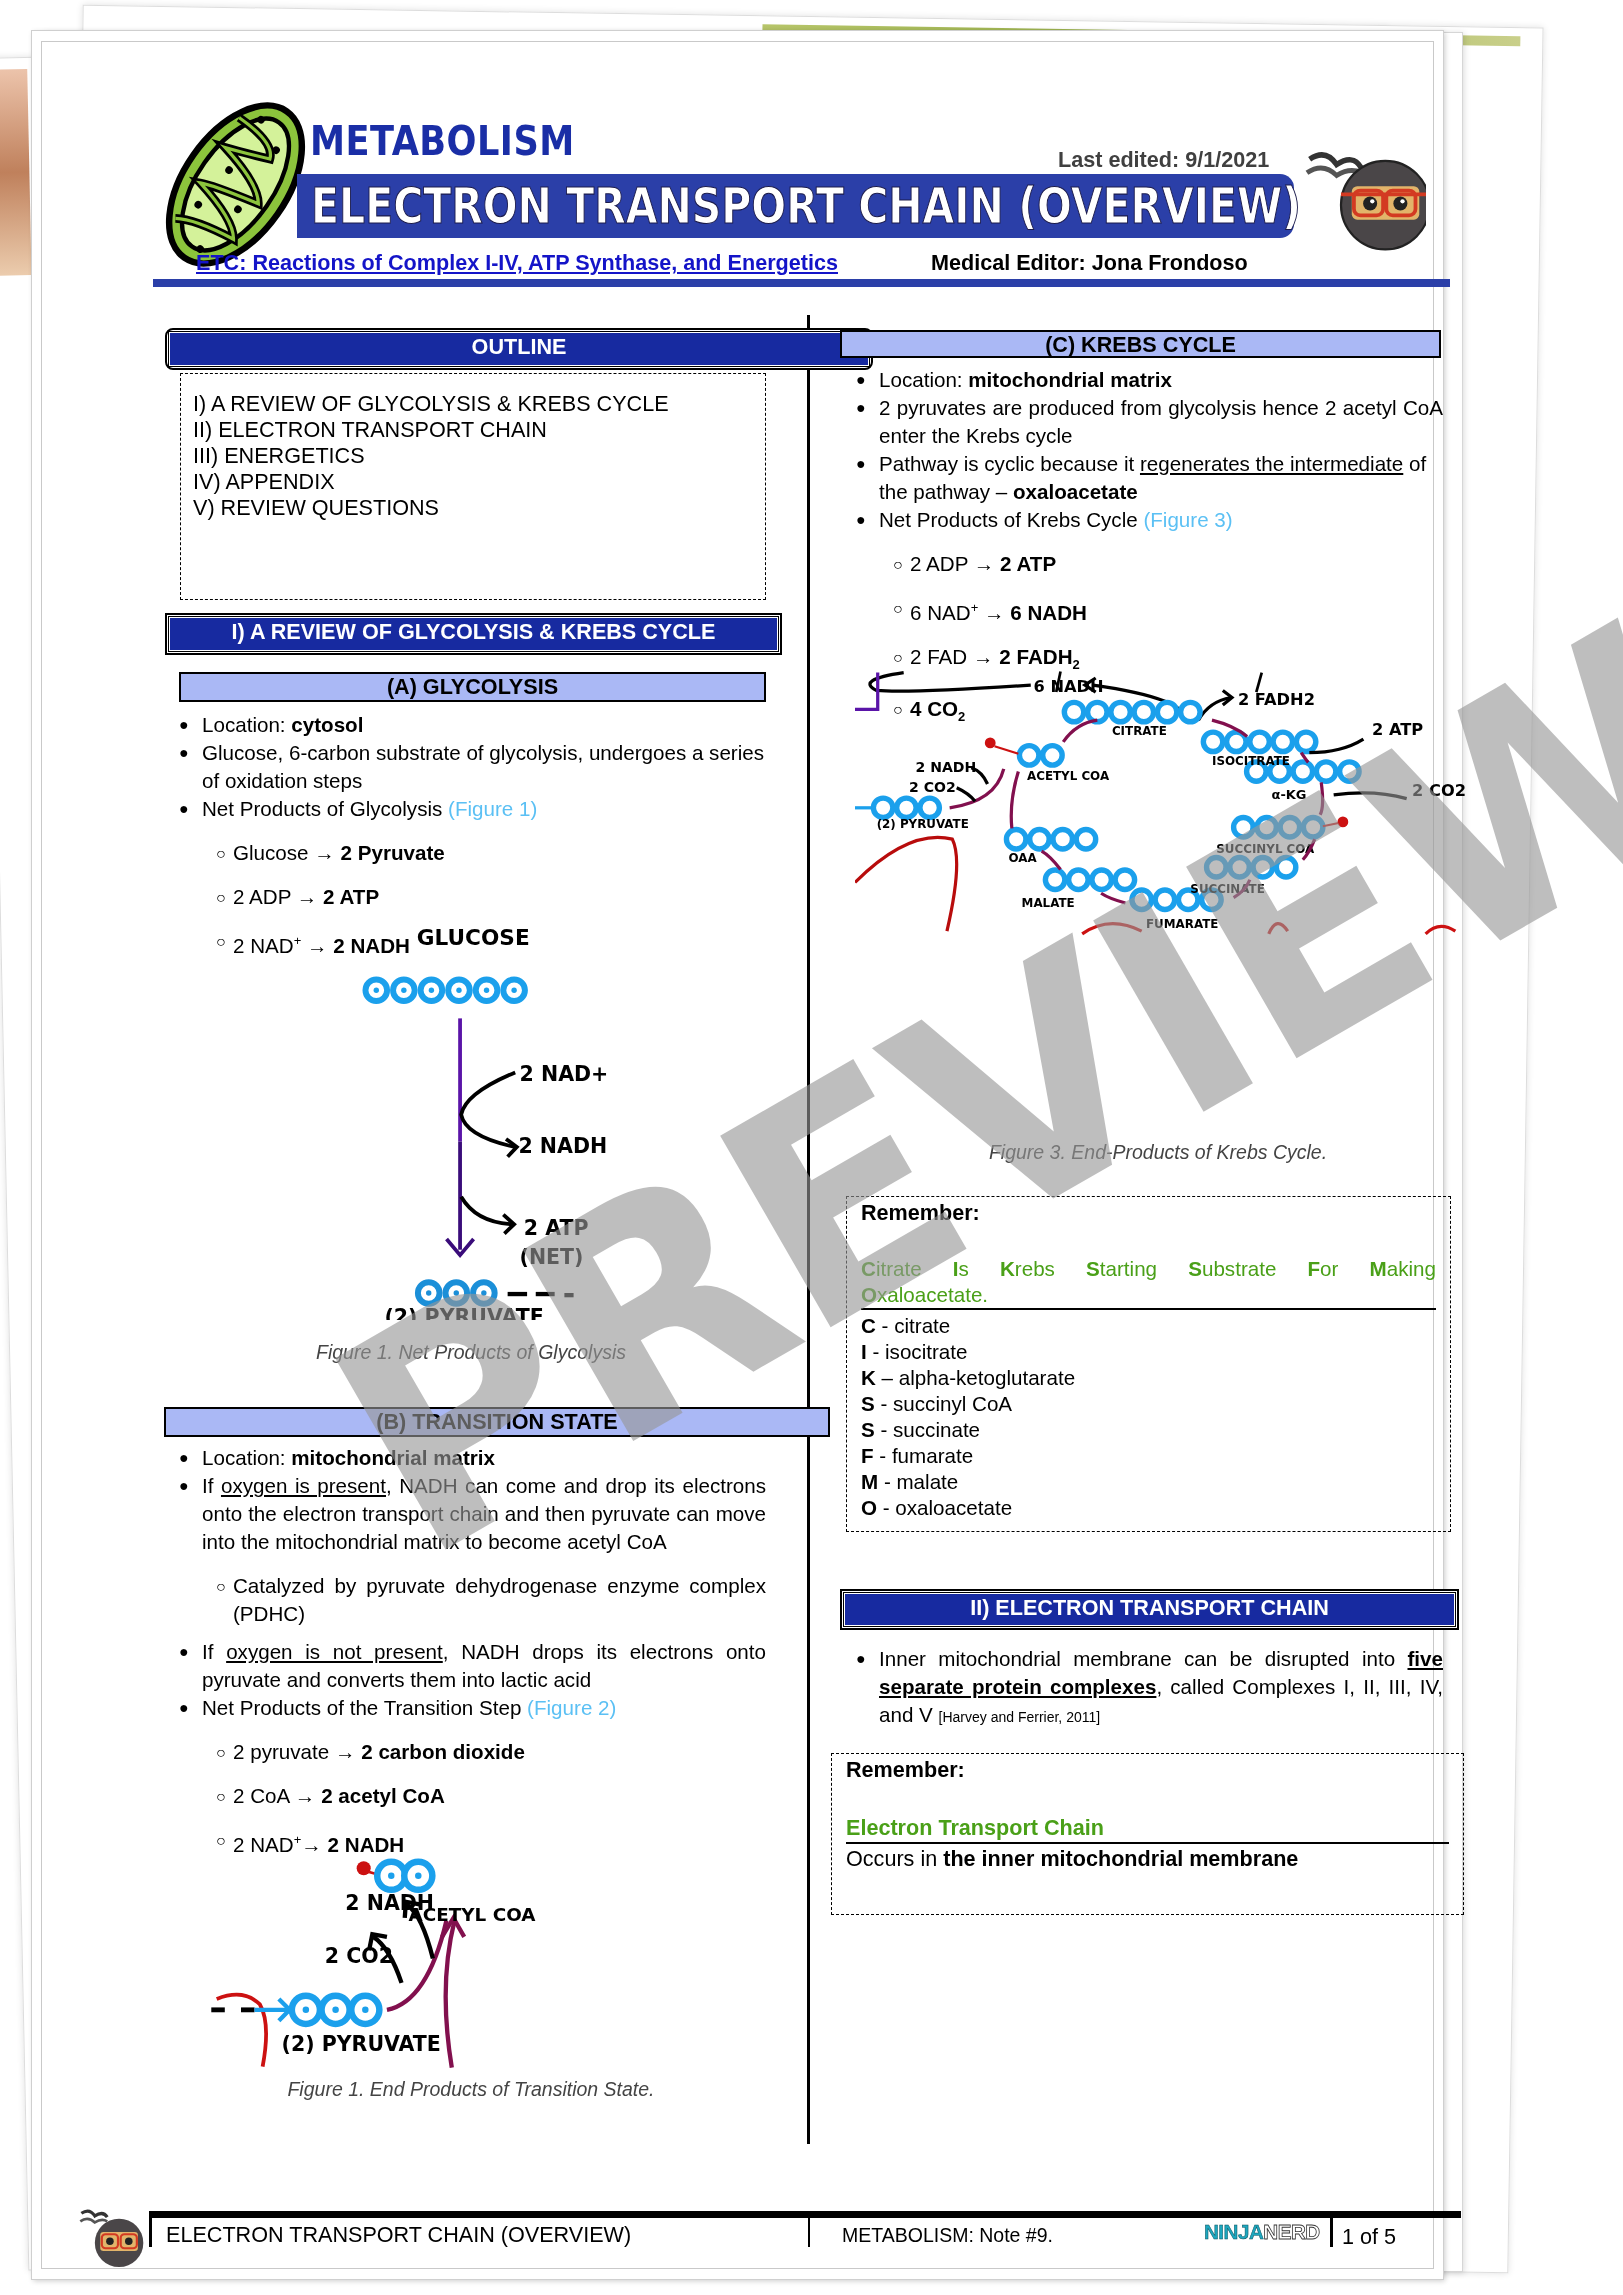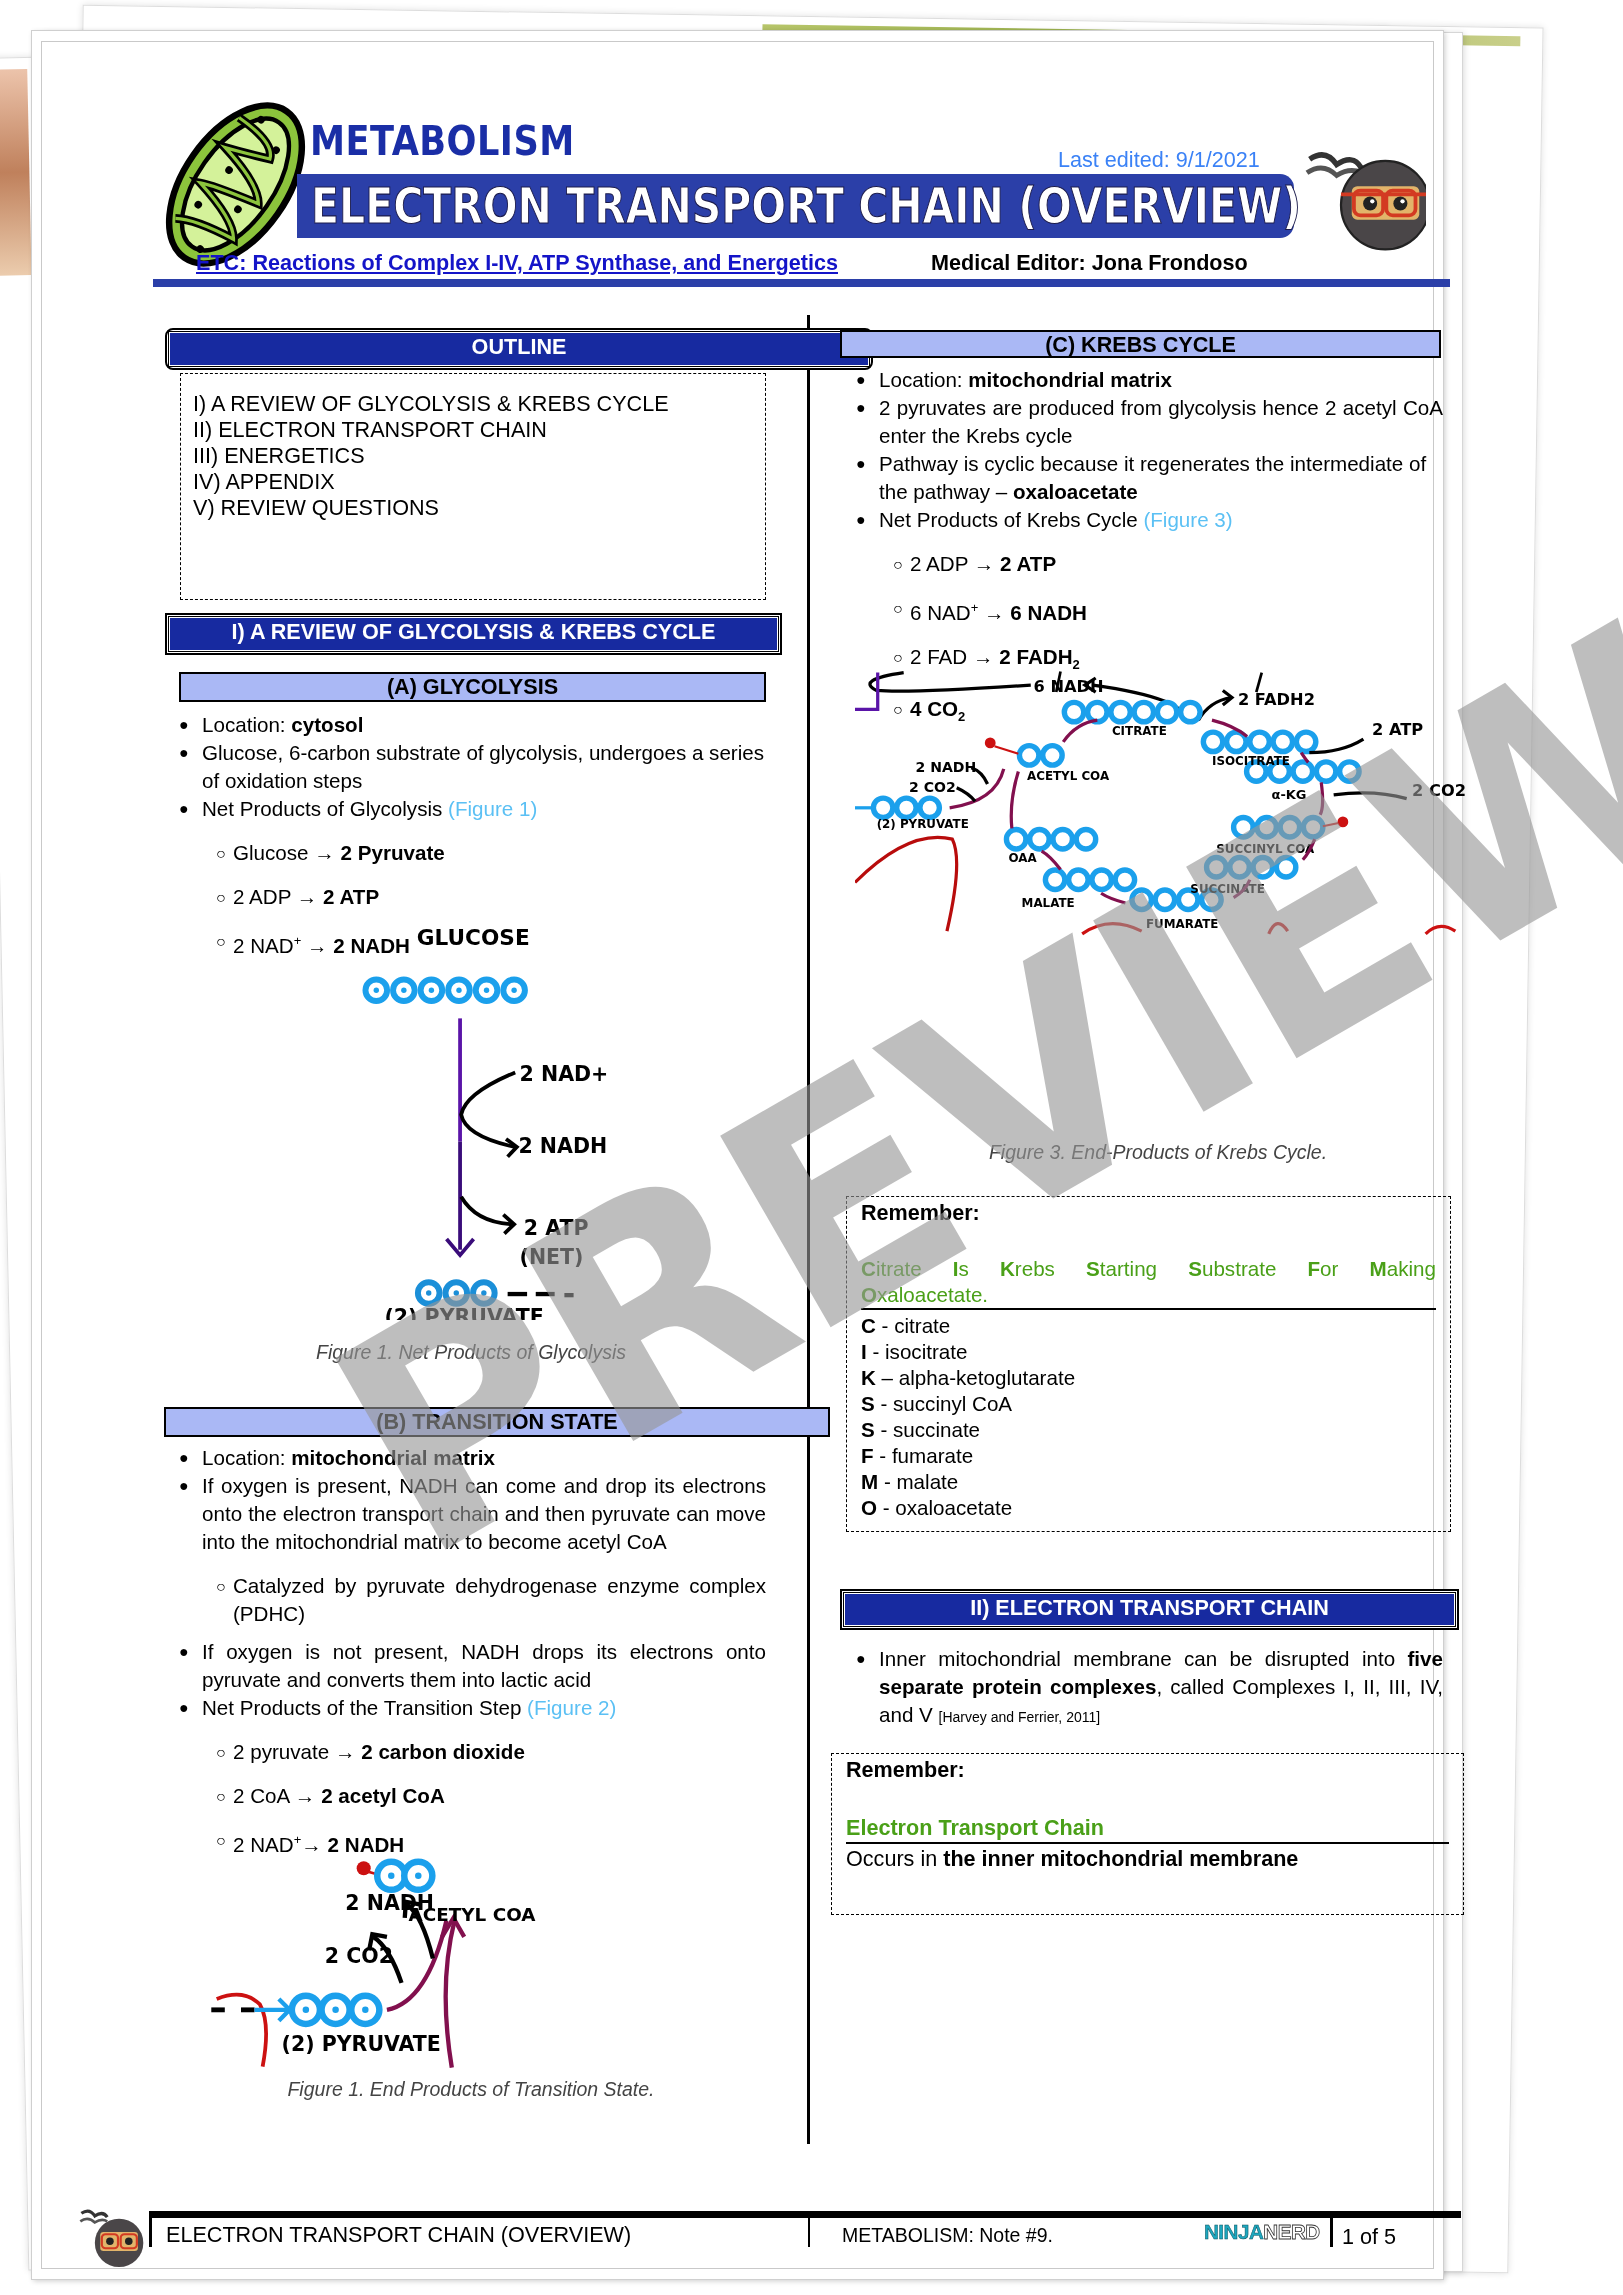--- a/index.html
+++ b/index.html
@@ -23,21 +23,21 @@
 
   
   .mito { position: absolute; left: 157px; top: 95px; width: 157px; height: 179px; }
   .metab-title { position: absolute; left: 310px; top: 118px; font-family: "DejaVu Sans", sans-serif; font-weight: bold;
     font-size: 40px; letter-spacing: 0.5px; color: #1a2ea6; transform: scaleX(0.88); transform-origin: left; }
   .banner { position: absolute; left: 297px; top: 174px; width: 997px; height: 64px; background: #2b3fa8;
     border-radius: 0 14px 14px 0; }
   .banner-title { position: absolute; left: 13.5px; top: 3.2px; font-family: "DejaVu Sans", sans-serif; font-weight: bold;
     font-size: 50px; color: #fff; letter-spacing: 0px; transform: scaleX(0.82); transform-origin: left;
     -webkit-text-stroke: 1.1px #1a1a4a; white-space: nowrap; }
-  .last-edited { position: absolute; left: 1058px; top: 147px; font-size: 21.6px; color: #3b82f6; }
+  .last-edited { position: absolute; left: 1058px; top: 147px; font-size: 21.6px; color: #404040; font-weight: bold; }
   .ninja-big { position: absolute; left: 1304px; top: 143px; width: 122px; height: 108px; }
   .subhead { position: absolute; left: 196px; top: 250px; font-size: 21.6px; font-weight: bold; color: #1414c8; text-decoration: underline; }
   .editor { position: absolute; left: 931px; top: 250px; font-size: 21.6px; font-weight: bold; color: #000; }
   .head-rule { position: absolute; left: 153px; top: 279px; width: 1297px; height: 7.6px; background: #2b3fa8; }
 
   .col-divider { position: absolute; left: 807px; top: 315px; width: 3.2px; height: 1829px; background: #000; }
 
   
   .bar-major { position: absolute; background: #fff; border: 2.7px solid #000; padding: 2.2px; }
   .bar-major .in { background: #172aa0; border: 1.6px solid #fff; outline: 1.1px solid #000; color: #fff;
@@ -48,21 +48,21 @@
   .outline-box { position: absolute; left: 180px; top: 373px; width: 586px; height: 227px; border: 1.6px dashed #000; padding: 17.3px 12px; }
   .outline-box div { font-size: 21.6px; line-height: 26px; }
 
   .text { position: absolute; font-size: 20.6px; line-height: 28px; }
   .bul { position: relative; padding-left: 23px; }
   .bul::before { content: "●"; position: absolute; left: 0; top: 0; font-size: 16px; }
   .sub { position: relative; padding-left: 54px; margin-top: 16px; }
   .sub::before { content: "○"; position: absolute; left: 37px; top: 1.1px; font-size: 16px; }
   .just { text-align: justify; }
   .fig { color: #5bc0f4; text-align: center; }
-  .u { }
+  .u { text-decoration: underline; }
   b { font-weight: bold; }
 
   .caption { position: absolute; font-size: 19.5px; font-style: italic; color: #444; text-align: center; }
 
   .remember { position: absolute; border: 1.6px dashed #000; padding: 3.2px 14px; }
   .remember .rt { font-size: 21.6px; font-weight: bold; }
   .green { color: #4aa018; }
   .rem-rule { border-bottom: 2.7px solid #000; }
 
   

